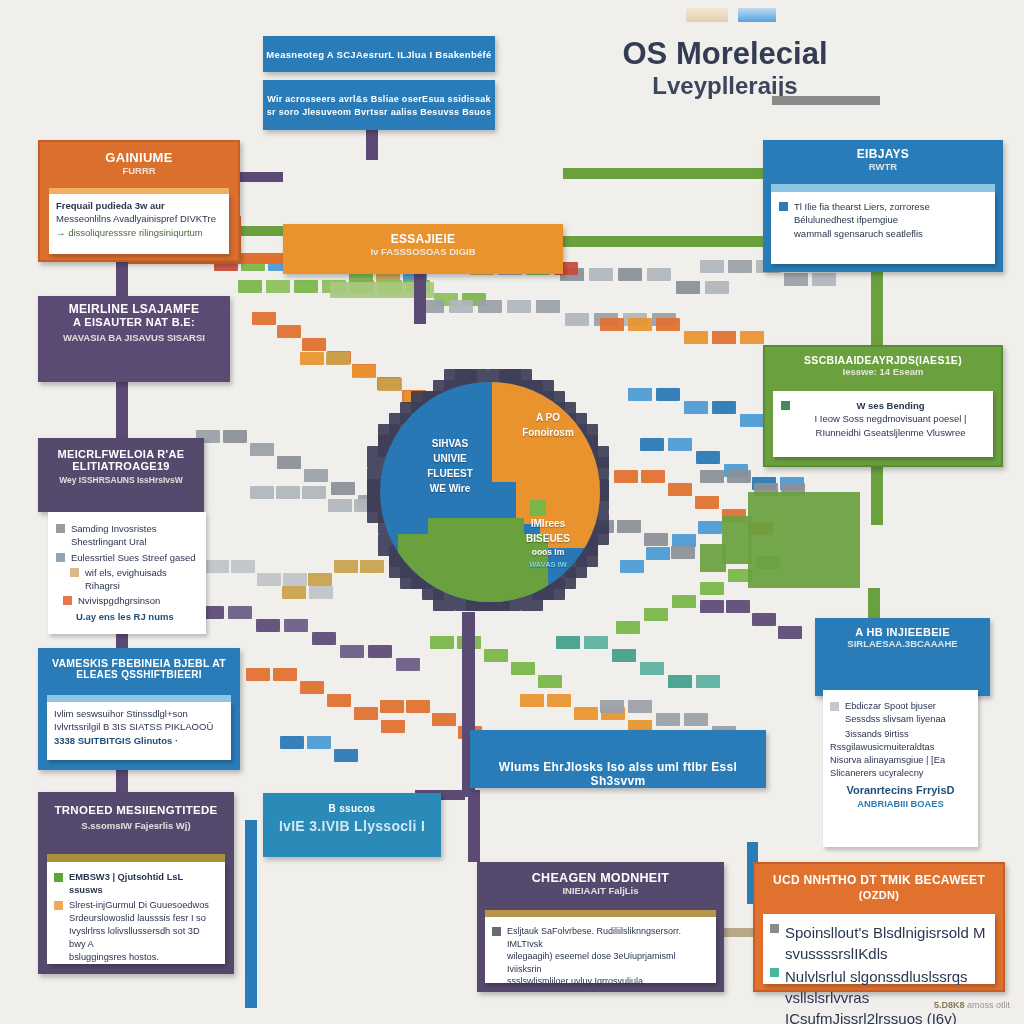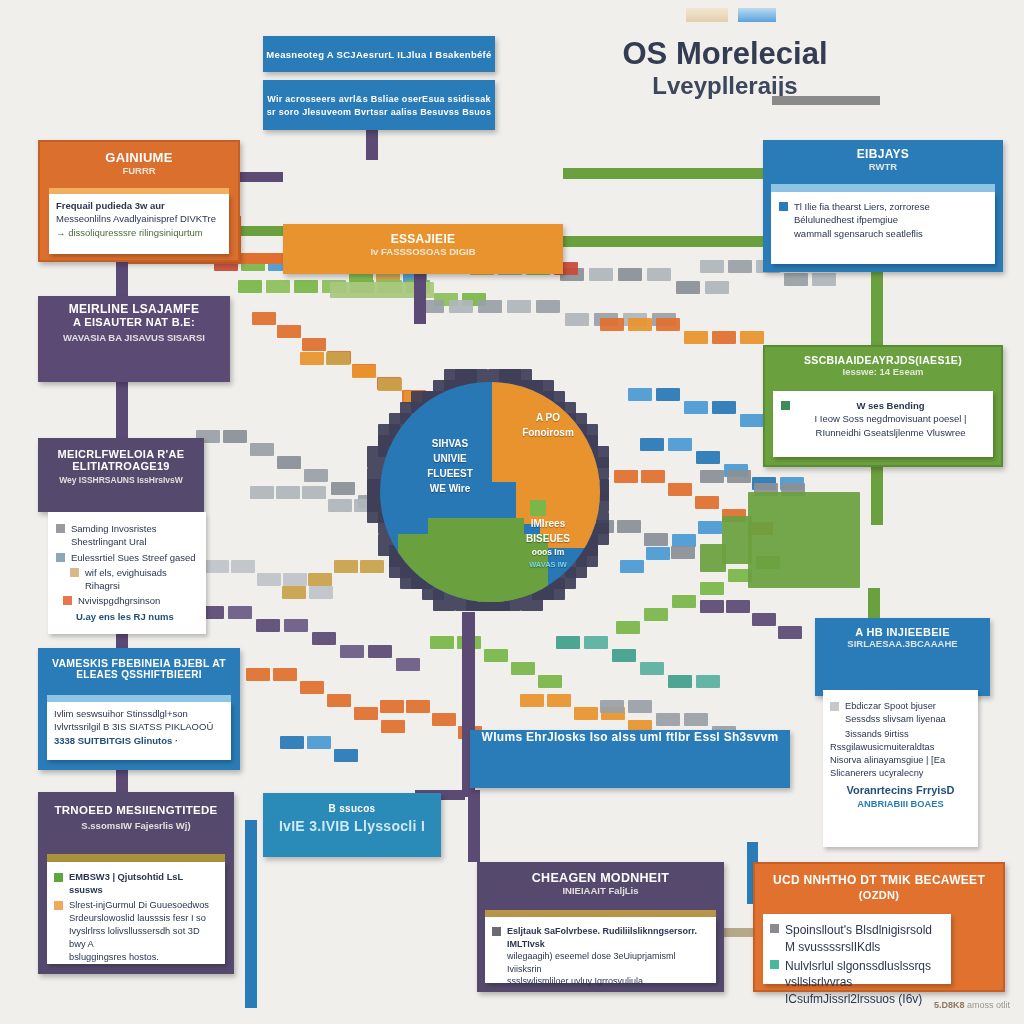--- a/index.html
+++ b/index.html
@@ -347,49 +347,49 @@
         <div>
           <div>Slrest-injGurmul  Di Guuesoedwos</div>
           <div>Srdeurslowoslid lausssis fesr I so</div>
           <div>Ivyslrlrss lolivsllussersdh sot 3D bwy A</div>
           <div>bsluggingsres hostos.</div>
         </div>
         </div>
     </div>
   </div>
 
-  <div class="box shadowed cent" style="left:470px;top:730px;width:320px;height:58px;background:#2a7cb8;display:flex;align-items:flex-start;justify-content:center">
+  <div class="box shadowed cent" style="left:470px;top:730px;width:296px;height:58px;background:#2a7cb8;display:flex;align-items:flex-end;justify-content:center">
     <div class="bh" style="font-size:12px;padding:0 8px">WIums EhrJlosks Iso alss uml ftlbr Essl Sh3svvm</div>
   </div>
 
   <div class="box shadowed cent" style="left:263px;top:793px;width:178px;height:64px;background:#2a8ab8;padding-top:10px">
     <div class="bh" style="font-size:10px">B ssucos</div>
     <div class="bh" style="font-size:14px;color:#cfe8f6;margin-top:4px">IvIE  3.IVIB Llyssocli I</div>
   </div>
 
   <div class="box shadowed cent" style="left:477px;top:862px;width:247px;height:130px;background:#554a6e;padding-top:9px">
     <div class="bh" style="font-size:12.5px">CHEAGEN MODNHEIT</div>
     <div class="bsub">INIEIAAIT FaljLis</div>
     <div style="position:absolute;left:8px;top:48px;width:231px;height:7px;background:#b8954a"></div>
     <div class="panel" style="left:8px;top:55px;width:231px;height:66px;padding:6px 7px;font-size:9px;text-align:left">
       <div class="row">
           <span class="sq" style="background:#6a6a72"></span>
         <div>
-          <div style="font-weight:bold">Esljtauk SaFolvrbese. Rudiliilsliknngsersorr. IMLTIvsk</div>
+          <div style="font-weight:normal">Esljtauk SaFolvrbese. Rudiliilsliknngsersorr. IMLTIvsk</div>
           <div>wilegaagih) eseemel dose 3eUiuprjamisml Iviisksrin</div>
           <div>ssslswlismliloer uvluy Igrrosvuliula.</div>
         </div>
         </div>
     </div>
   </div>
 
   <div class="box shadowed cent" style="left:753px;top:862px;width:252px;height:130px;background:#e0712e;border:2px solid #c65f24;padding-top:9px">
     <div class="bh" style="font-size:12px">UCD NNHTHO DT TMIK BECAWEET</div>
     <div class="bh" style="font-size:11px;margin-top:2px">(OZDN)</div>
-    <div class="panel" style="left:8px;top:50px;width:188px;height:70px;padding:6px 7px;font-size:12px;text-align:left">
+    <div class="panel" style="left:8px;top:50px;width:232px;height:70px;padding:6px 7px;font-size:15px;text-align:left">
       <div class="row">
           <span class="sq" style="background:#8a8a90"></span>
         <div>Spoinsllout's Blsdlnigisrsold M svussssrslIKdls</div>
         </div>
       <div class="row">
           <span class="sq" style="background:#4ab89a"></span>
         <div>
           <div>Nulvlsrlul slgonssdluslssrqs vsllslsrlvvras</div>
           <div>ICsufmJissrl2lrssuos (I6v)</div>
         </div>

